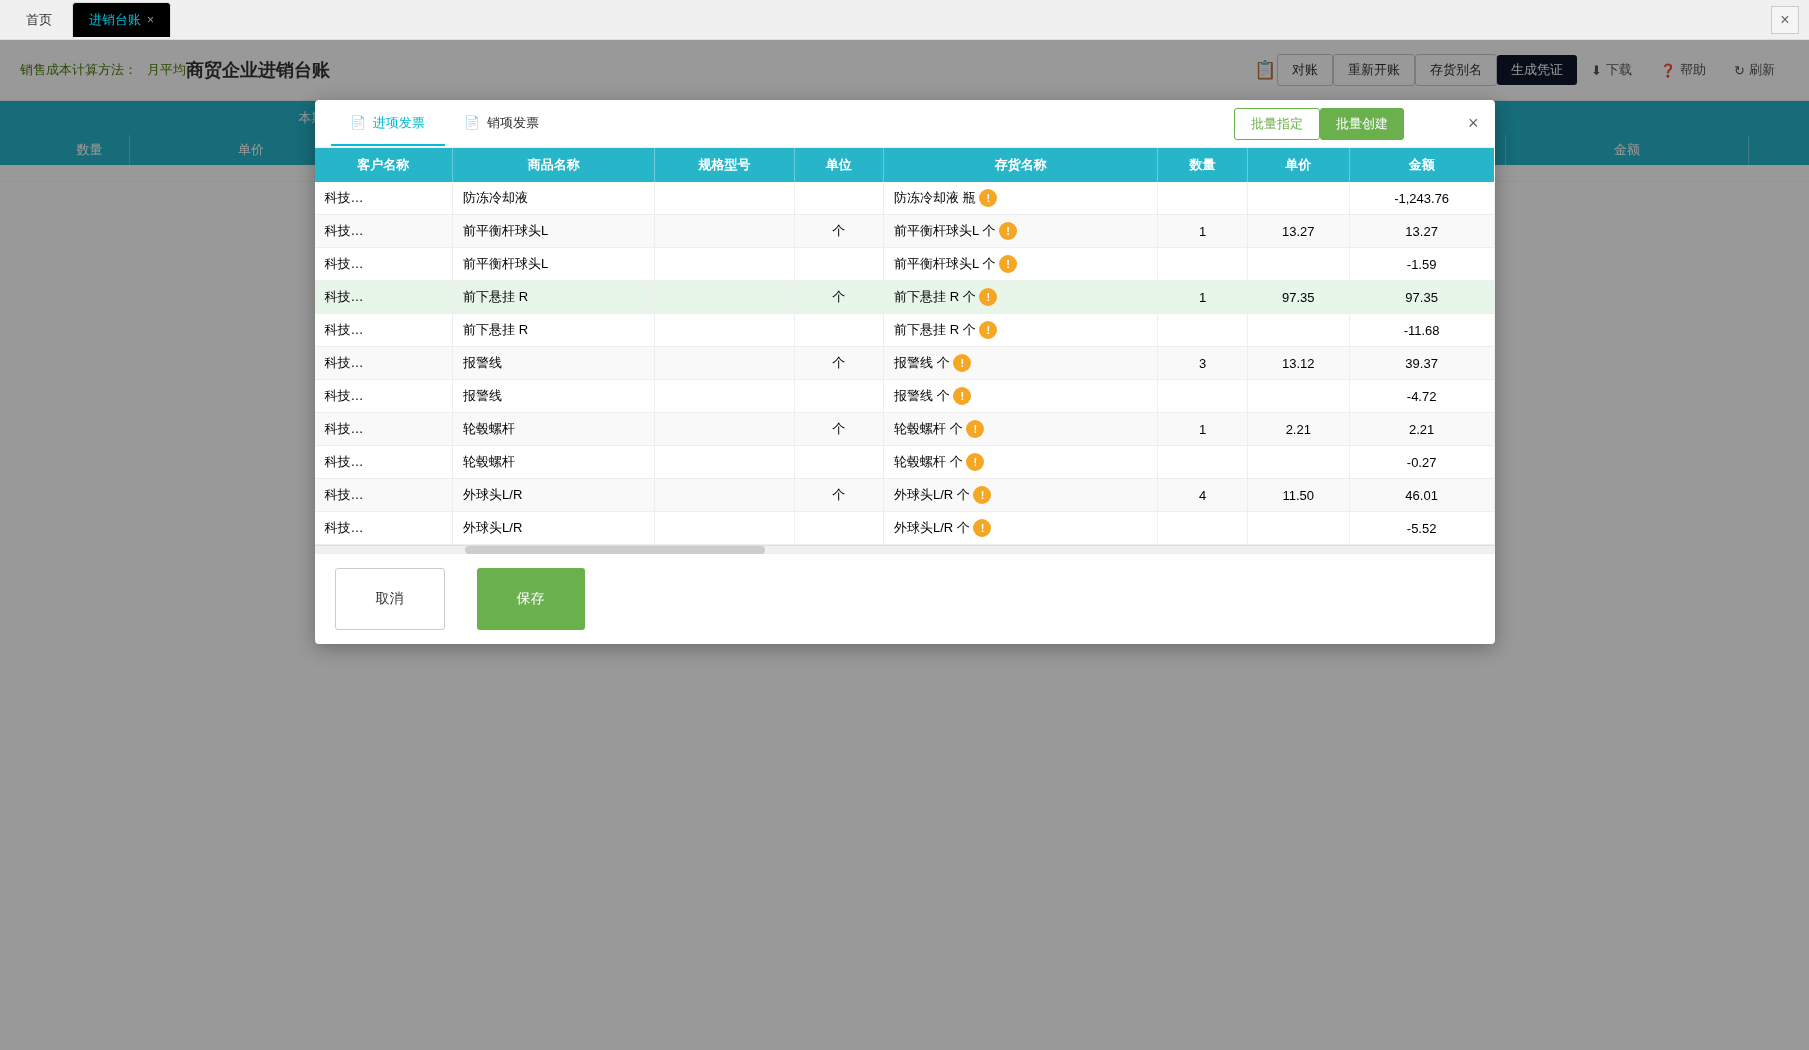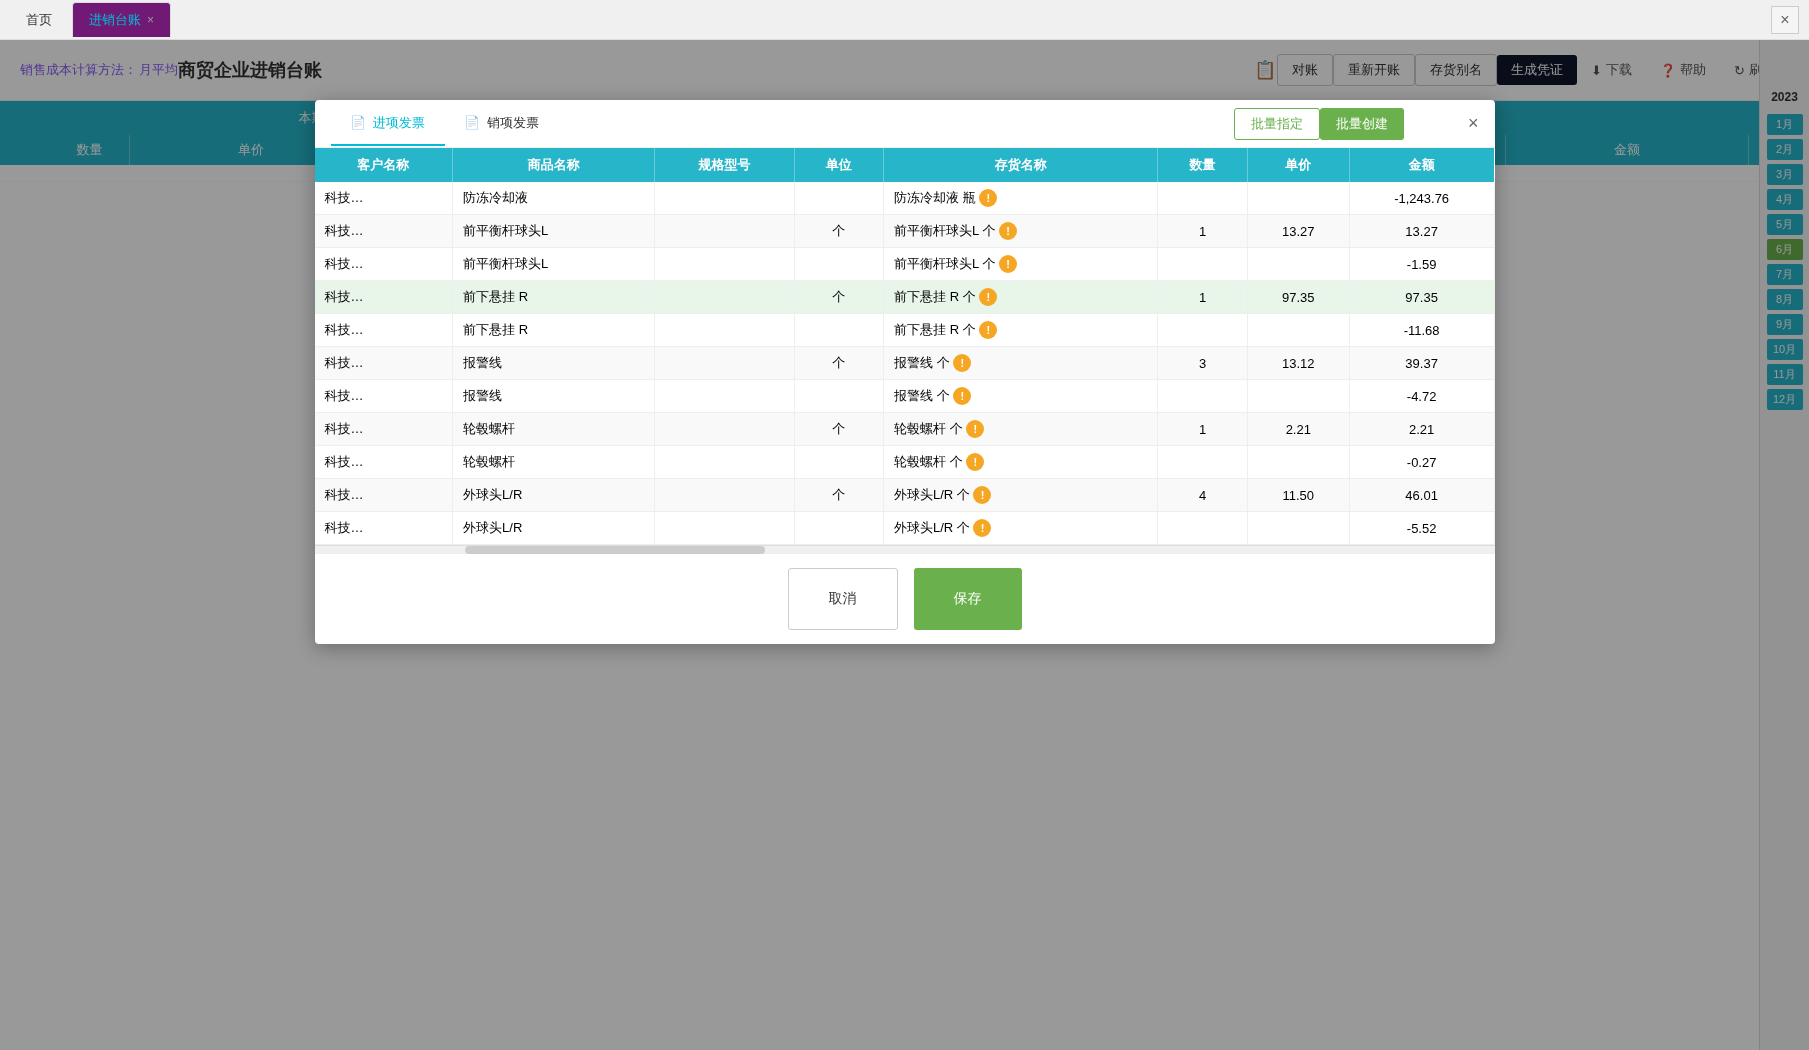--- a/index.html
+++ b/index.html
@@ -24,21 +24,21 @@
     }
     .tab-home {
       padding: 8px 16px;
       background: transparent;
       border: none;
       cursor: pointer;
       font-size: 13px;
       color: #333;
     }
     .tab-active {
-      background: #701a75;
+      background: #000000;
       border: 1px solid #ddd;
       border-bottom: none;
       border-radius: 4px 4px 0 0;
       padding: 8px 16px;
       font-size: 13px;
       color: #00bcd4;
       display: flex;
       align-items: center;
       gap: 6px;
     }
@@ -71,24 +71,24 @@
     
     .page-header {
       display: flex;
       align-items: center;
       padding: 14px 20px;
       border-bottom: 1px solid #eee;
       background: #fff;
     }
     .cost-method {
       font-size: 13px;
-      color: #8b5cf6;
-      display: flex;
-      align-items: center;
-      gap: 2px;
+      color: #4d7c0f;
+      display: flex;
+      align-items: center;
+      gap: 10px;
     }
     .page-title {
       flex: 1;
       text-align: center;
       font-size: 18px;
       font-weight: bold;
       color: #333;
       display: flex;
       align-items: center;
       justify-content: space-between;
@@ -267,22 +267,21 @@
       line-height: 18px;
       text-align: center;
     }
     .text-right { text-align: center; }
     .text-left { text-align: left !important; }
 
     
     .dialog-footer {
       padding: 14px 20px;
       display: flex;
-      justify-content: center;
-      gap: 16px;
+      gap: 32px;
       border-top: 1px solid #eee;
     }
     .btn-cancel {
       padding: 8px 40px;
       border: 1px solid #ccc;
       background: #fff;
       border-radius: 3px;
       cursor: pointer;
       font-size: 14px;
       color: #333;
@@ -391,37 +390,20 @@
       <div style="flex:1; text-align:right; padding-right:10px;"></div>
       <div style="width:80px; text-align:center;"></div>
       <div style="flex:1; text-align:right; padding-right:10px;"></div>
       <div style="flex:1; text-align:right; padding-right:10px;"></div>
       <div style="width:80px; text-align:center;"></div>
       <div style="flex:1; text-align:right; padding-right:10px;"></div>
       <div style="flex:1; text-align:right; padding-right:10px;"></div>
     </div>
   </div>
 
-  <div class="right-sidebar">
-    <div style="font-size:12px; color:#333; font-weight:bold; margin-bottom:8px;">
-      <span>2023</span>
-    </div>
-    <div class="month-tag">1月</div>
-    <div class="month-tag">2月</div>
-    <div class="month-tag">3月</div>
-    <div class="month-tag">4月</div>
-    <div class="month-tag">5月</div>
-    <div class="month-tag month-tag-active">6月</div>
-    <div class="month-tag">7月</div>
-    <div class="month-tag">8月</div>
-    <div class="month-tag">9月</div>
-    <div class="month-tag">10月</div>
-    <div class="month-tag">11月</div>
-    <div class="month-tag">12月</div>
-  </div>
 
   <div class="dialog-overlay">
     <div class="dialog">
 
       <div class="dialog-header">
         <div class="dialog-tab dialog-tab-active">
           <span>📄</span>
           <span>进项发票</span>
         </div>
         <div class="dialog-tab">

